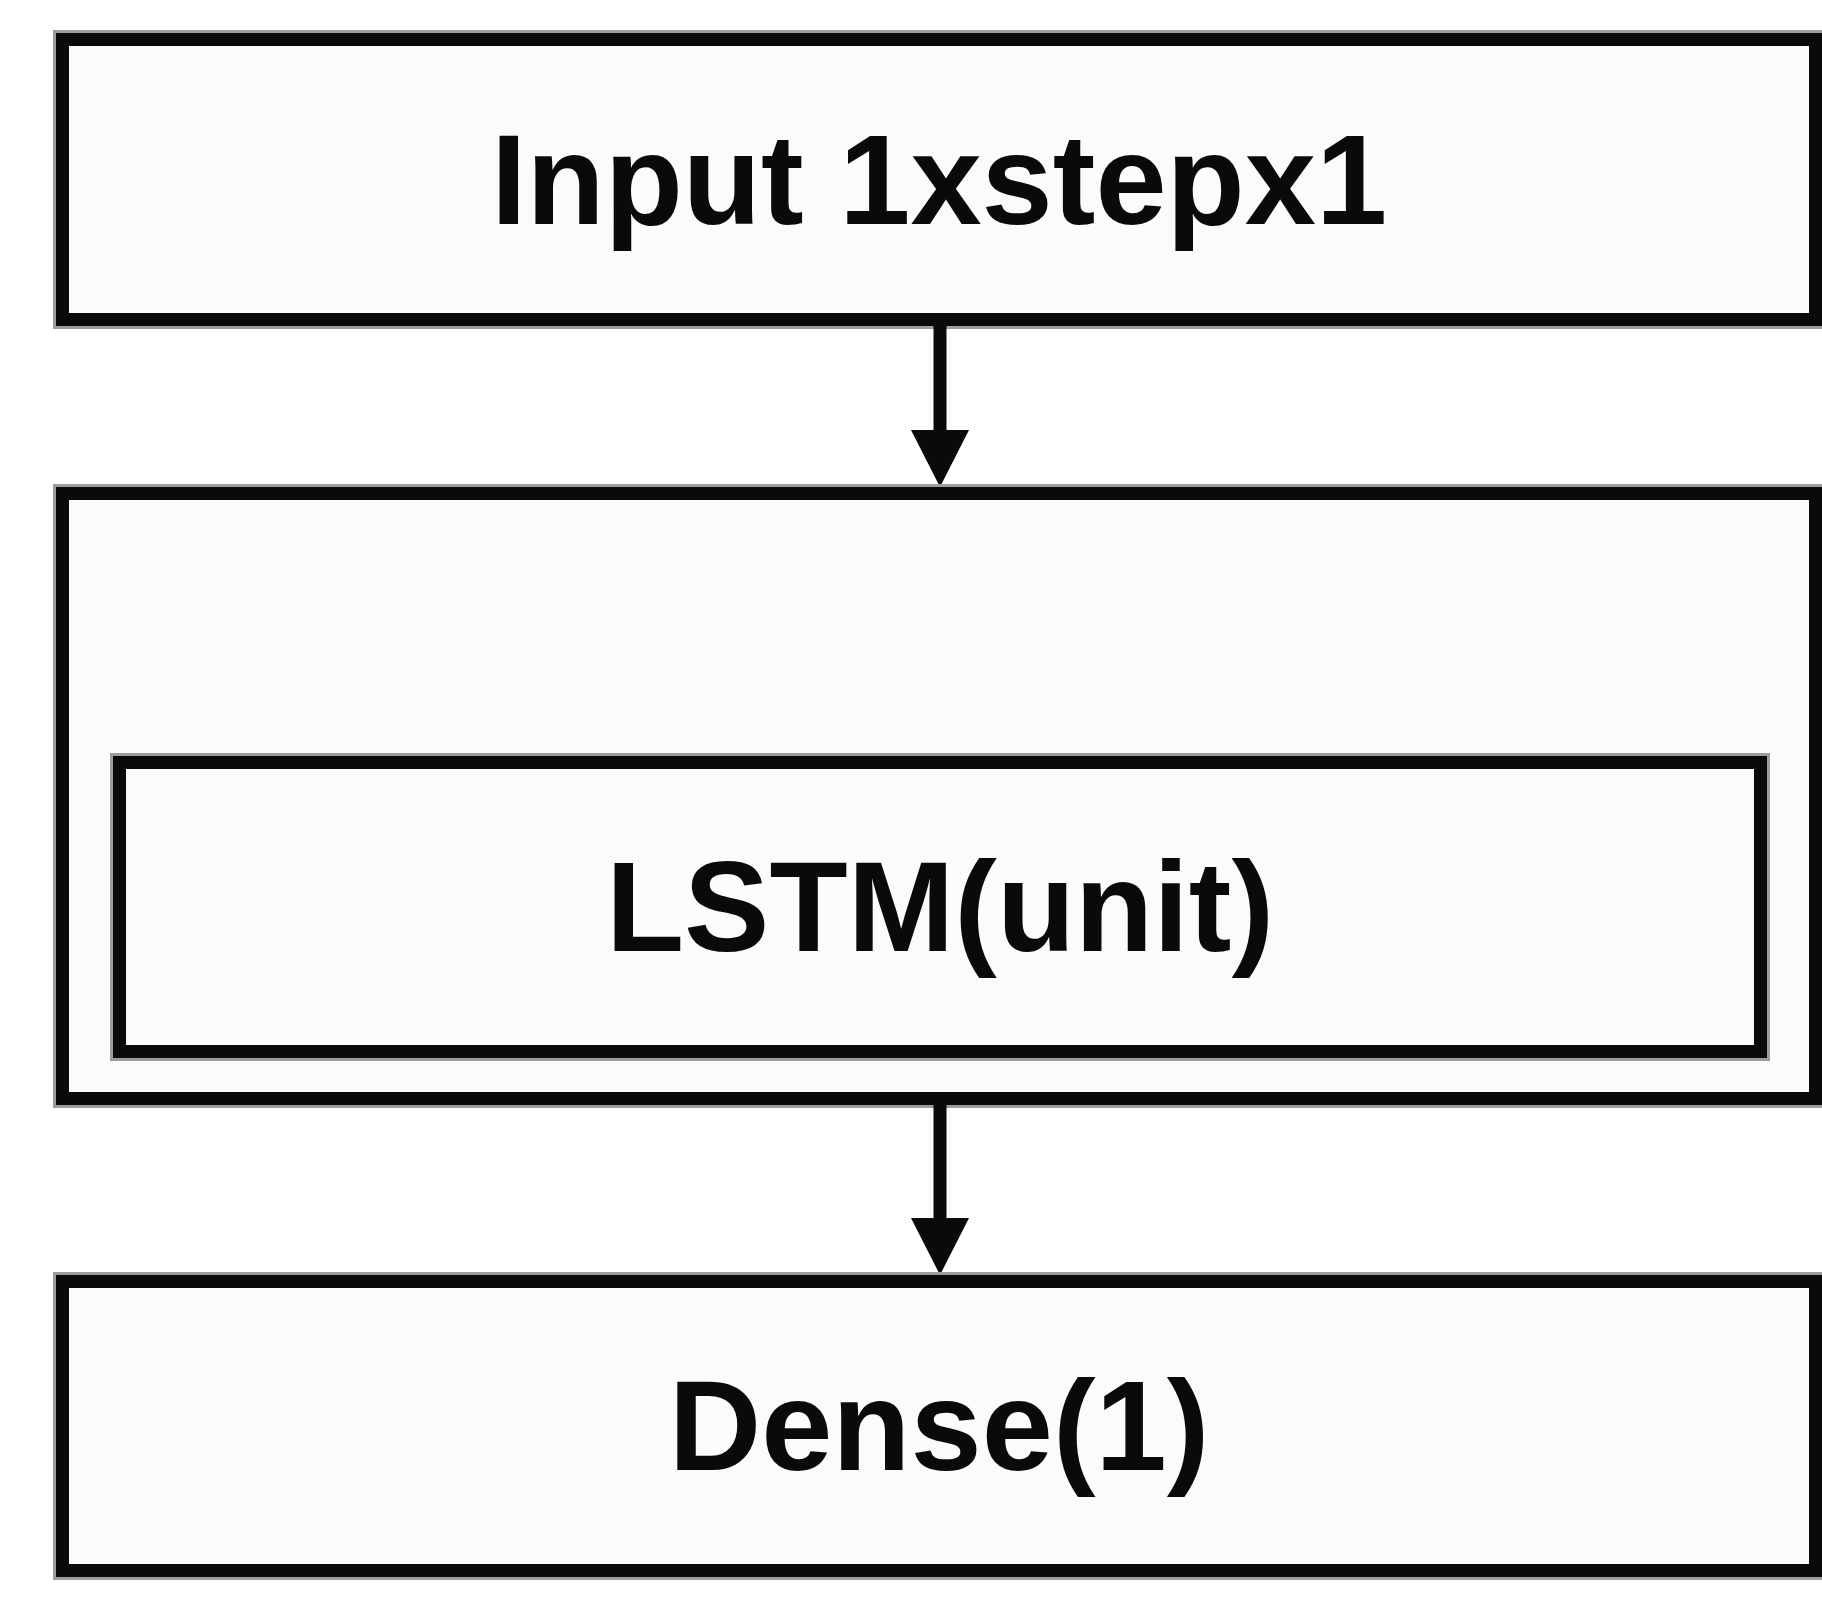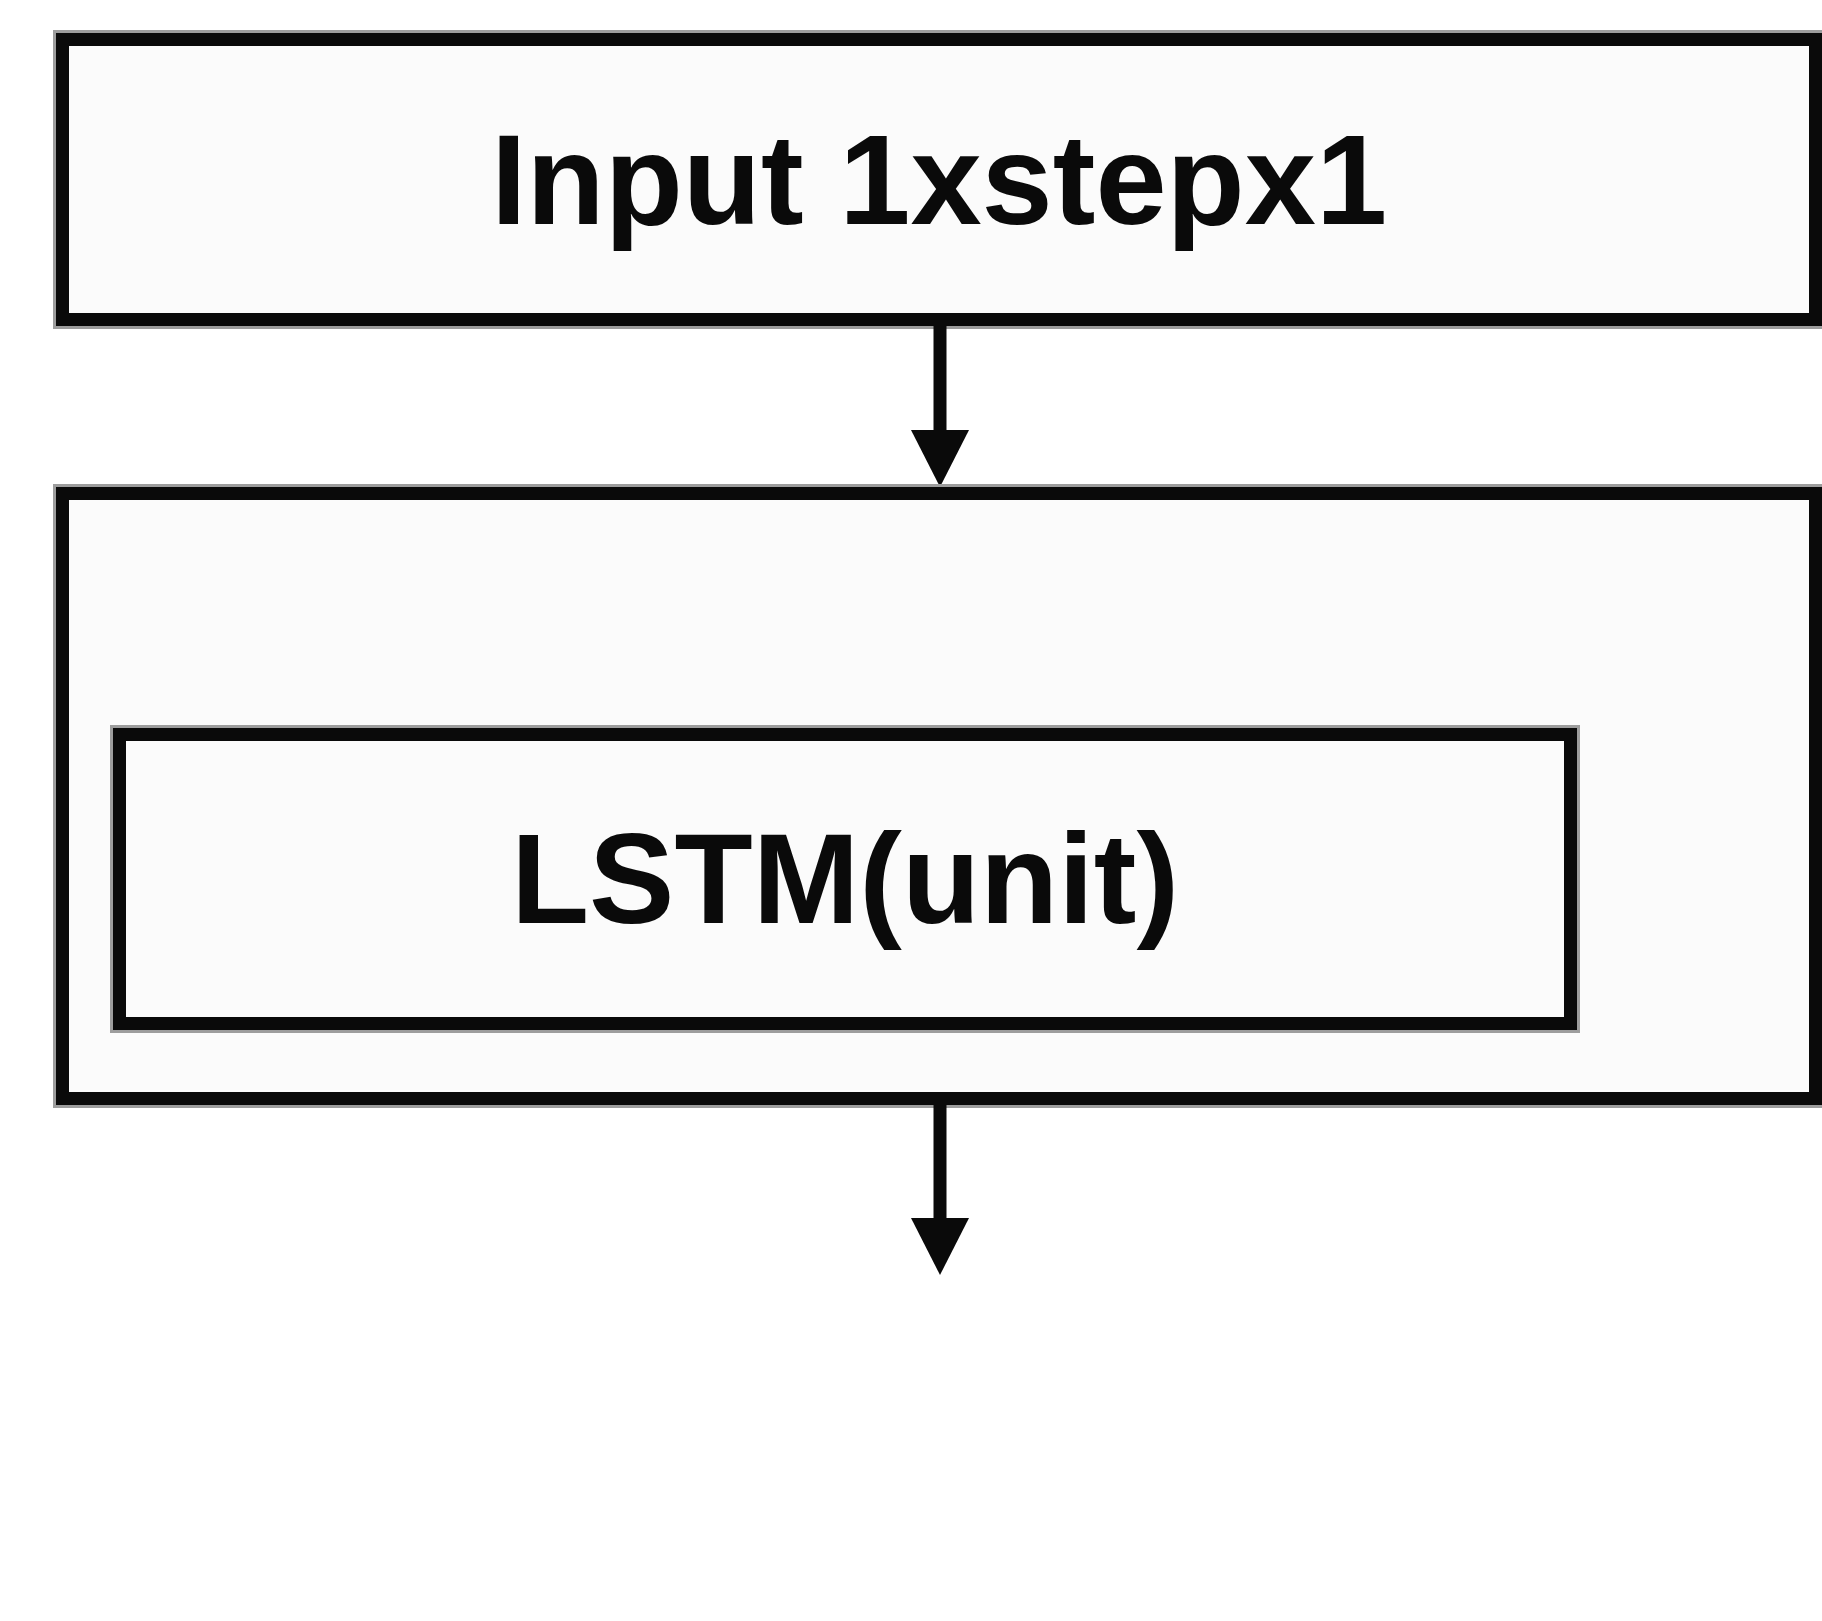--- a/index.html
+++ b/index.html
@@ -45,22 +45,22 @@
     width: 100%;
     height: 243px;
     box-sizing: border-box;
     padding-top: 42px;
     display: flex;
     align-items: center;
     justify-content: center;
   }
   #lstm-box {
     left: 44px;
-    top: 228px;
-    width: 1464px;
+    top: 256px;
+    width: 1654px;
     height: 302px;
   }
   .arrow {
     position: absolute;
     left: 875px;
     width: 80px;
     display: block;
   }
   #arrow-1 { top: 326px;  height: 161px; }
   #arrow-2 { top: 1105px; height: 170px; }
@@ -83,14 +83,17 @@
     <div id="lstm-box" class="box centered">
       <span class="box-label">LSTM(unit)</span>
     </div>
   </div>
 
   <svg id="arrow-2" class="arrow" viewBox="0 0 80 170" xmlns="http://www.w3.org/2000/svg" aria-hidden="true">
     <line x1="40" y1="0" x2="40" y2="120" stroke="#0a0a0a" stroke-width="13"></line>
     <polygon points="11,113 69,113 40,170" fill="#0a0a0a"></polygon>
   </svg>
 
+  <div id="dense-box" class="box centered">
+    <span class="box-label">Dense(1)</span>
+  </div>
 
 </div>
 
 </body></html>

